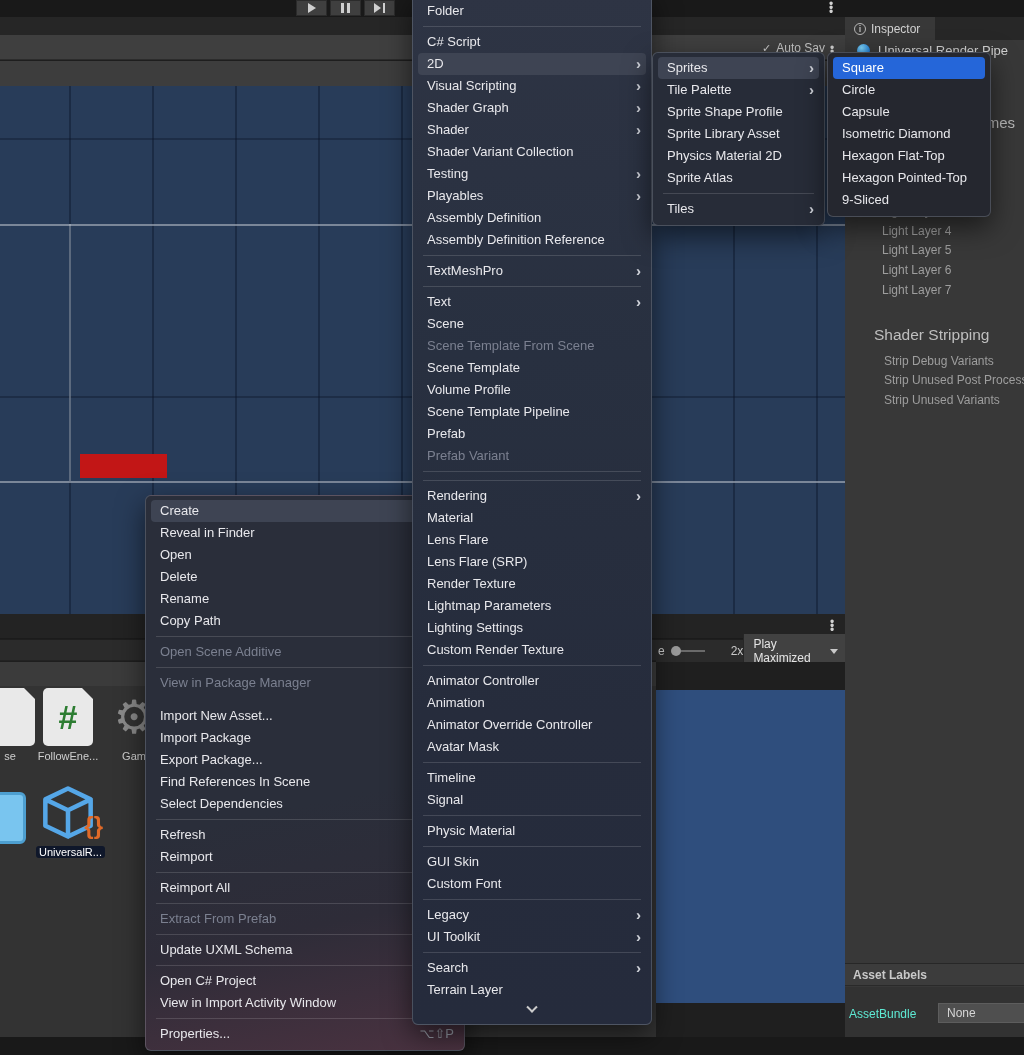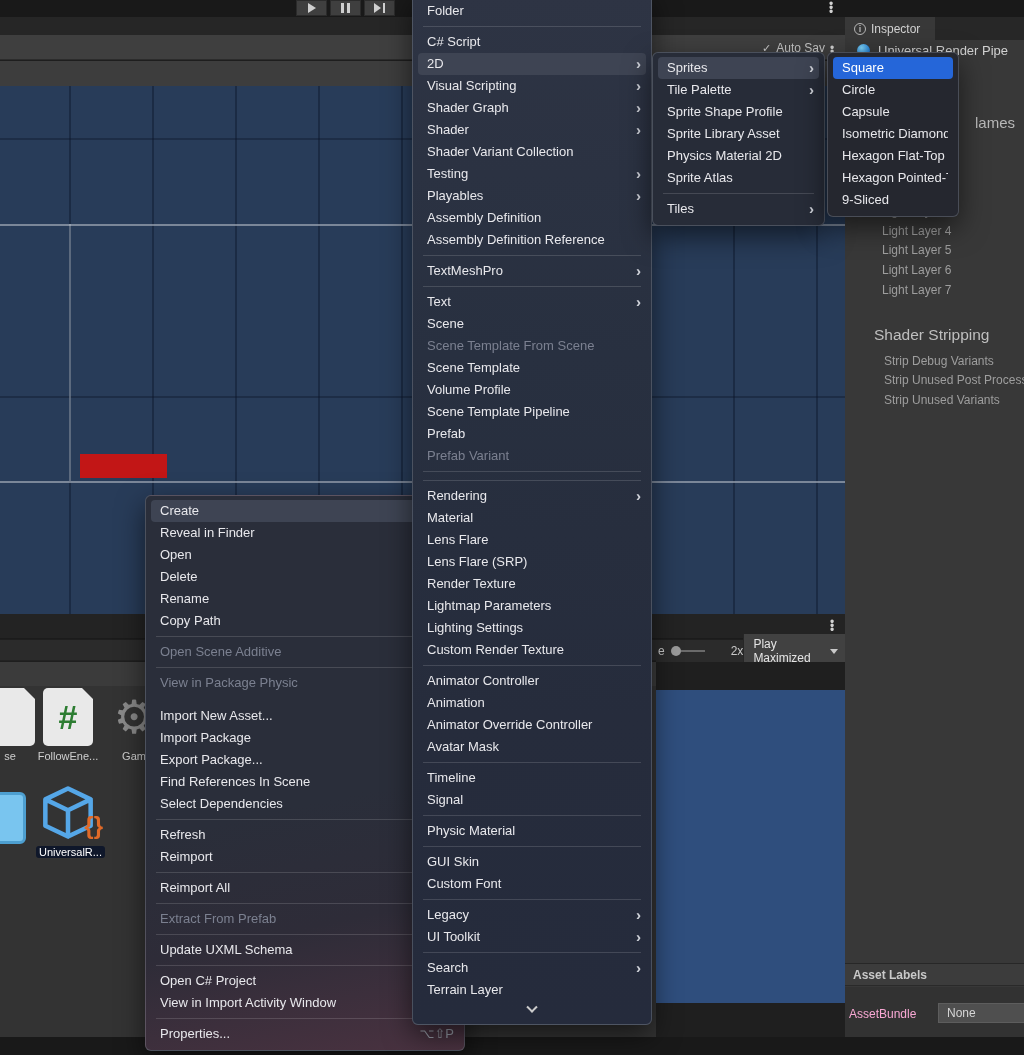--- a/index.html
+++ b/index.html
@@ -87,33 +87,33 @@
   .frag-names { position:absolute; left:130px; top:97px; color:#b8b8b8; font-size:15px; }
   .layerlist { position:absolute; left:37px; top:185px; }
   .layerlist div { height:19.7px; line-height:19.7px; color:#9e9e9e; font-size:12px; }
   .strip-title { position:absolute; left:29px; top:309px; color:#bfbfbf; font-size:15.5px; font-weight:500; }
   .striplist { position:absolute; left:39px; top:335px; }
   .striplist div { height:19.4px; line-height:19.4px; color:#9e9e9e; font-size:12px; white-space:nowrap; }
   .alabels { position:absolute; left:0; top:946px; width:179px; height:23px; background:#3c3c3c;
              border-top:1px solid #272727; border-bottom:1px solid #2a2a2a;
              color:#c9c9c9; font-size:12px; font-weight:bold; line-height:22px; padding-left:8px; }
   .abrow { position:absolute; left:0; top:970px; width:179px; height:50px; background:#323232; }
-  .abrow .l { position:absolute; left:4px; top:20px; color:#f9a8d4; font-size:12px; }
+  .abrow .l { position:absolute; left:4px; top:20px; color:#5eead4; font-size:12px; }
   .abrow .dd { position:absolute; left:93px; top:16px; width:90px; height:20px; background:#4f4f4f;
                border:1px solid #5d5d5d; color:#d6d6d6; font-size:12px; line-height:18px; padding-left:8px; }
 
   
   .menu { position:absolute; border-radius:6px; border:1px solid rgba(125,130,142,0.42);
           box-shadow:0 10px 28px rgba(0,0,0,0.55); padding:4px 0 5px 0; font-size:13px; color:#e8e8ec; }
   .m-ctx { left:145px; top:495px; width:320px; z-index:50;
            background:linear-gradient(168deg, #2a2e3a 0%, #2a2e3a 55%, #2e2c38 75%, #4a3240 100%); }
   .m-create { left:412px; top:-8px; width:240px; z-index:55; padding-top:7px;
               background:linear-gradient(180deg, #2e3444 0%, #283040 35%, #262c3c 70%, #252b3c 100%); }
   .m-2d { left:652px; top:52px; width:173px; z-index:60; background:#272c38; }
-  .m-sprites { left:827px; top:52px; width:132px; z-index:65; background:#25272f; }
+  .m-sprites { left:827px; top:52px; width:164px; z-index:65; background:#25272f; }
 
   .mi { height:22px; line-height:22px; margin:0 5px; padding:0 5px 0 9px; border-radius:4px;
         display:flex; align-items:center; white-space:nowrap; }
   .mi .lab { flex:1 1 auto; overflow:hidden; }
   .mi .sc  { color:#969ba6; margin-left:18px; }
   .mi .arr { color:#d0d3da; font-size:15px; margin-left:14px; font-weight:bold; }
   .mi.dis { color:#7b8090; }
   .mi.hl  { background:#3e4453; }
   .mi.blue{ background:#2566d9; color:#ffffff; }
   .msep { height:9px; position:relative; }
@@ -302,21 +302,21 @@
       <div class="mi">
         <span class="lab">Copy Path</span>
         <span class="sc">⌥⌘C</span>
       </div>
       <div class="msep"></div>
       <div class="mi dis">
         <span class="lab">Open Scene Additive</span>
       </div>
       <div class="msep"></div>
       <div class="mi dis">
-        <span class="lab">View in Package Physic</span>
+        <span class="lab">View in Package Manager</span>
       </div>
       <div class="mspacer"></div>
       <div class="mi">
         <span class="lab">Import New Asset...</span>
       </div>
       <div class="mi">
         <span class="lab">Import Package</span>
         <span class="arr">›</span>
       </div>
       <div class="mi">

